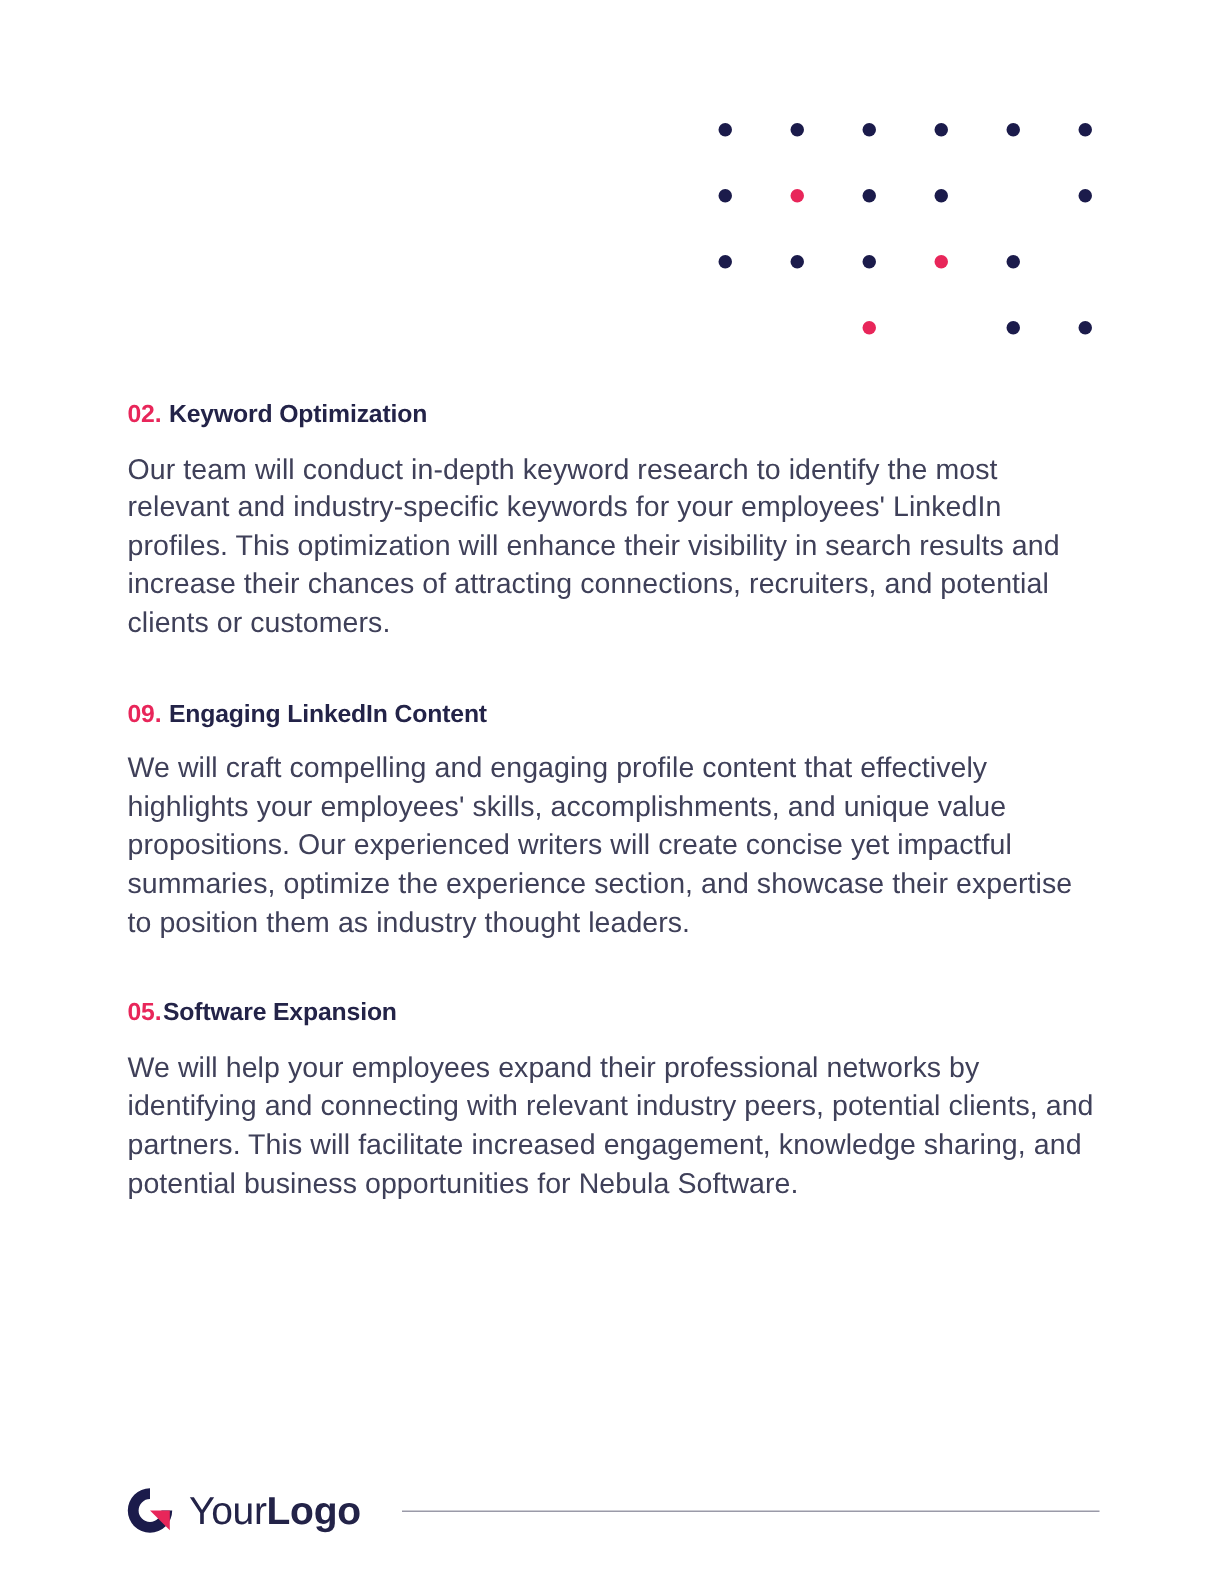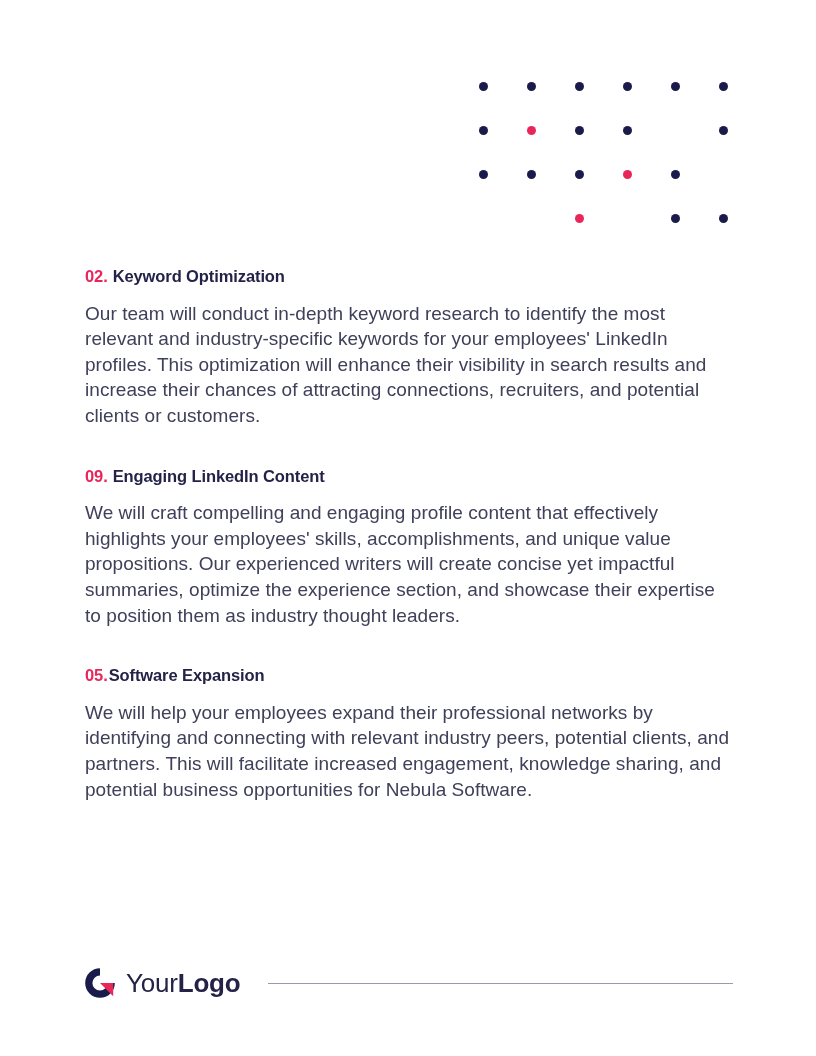--- a/index.html
+++ b/index.html
@@ -78,21 +78,21 @@
 
   
   .sec-02 { margin-top: 0; }
   .sec-03 { margin-top: 48px; }
   .sec-04 { margin-top: 48px; }
 
   
   .footer {
     position: absolute;
     left: 83px;
-    top: 962px;
+    top: 986px;
     width: 650px;
     height: 42px;
     display: flex;
     align-items: center;
   }
   .logo-mark {
     width: 34px;
     height: 34px;
     flex: 0 0 34px;
     display: block;

